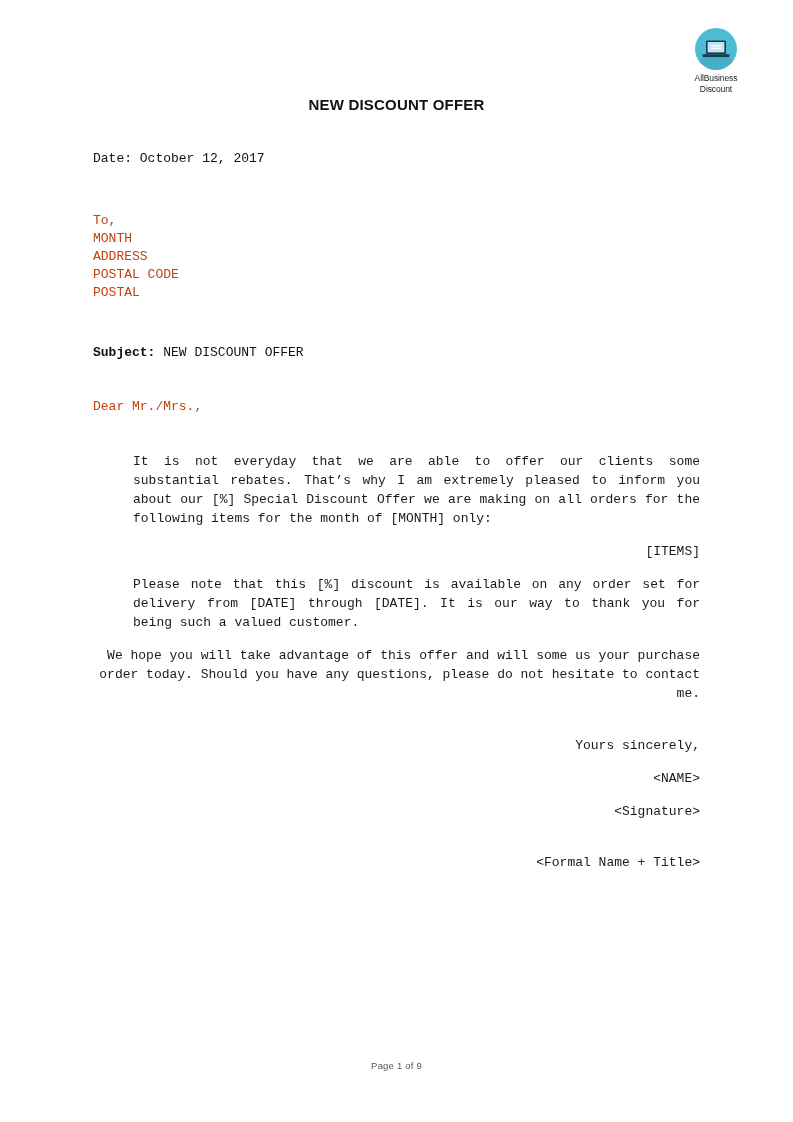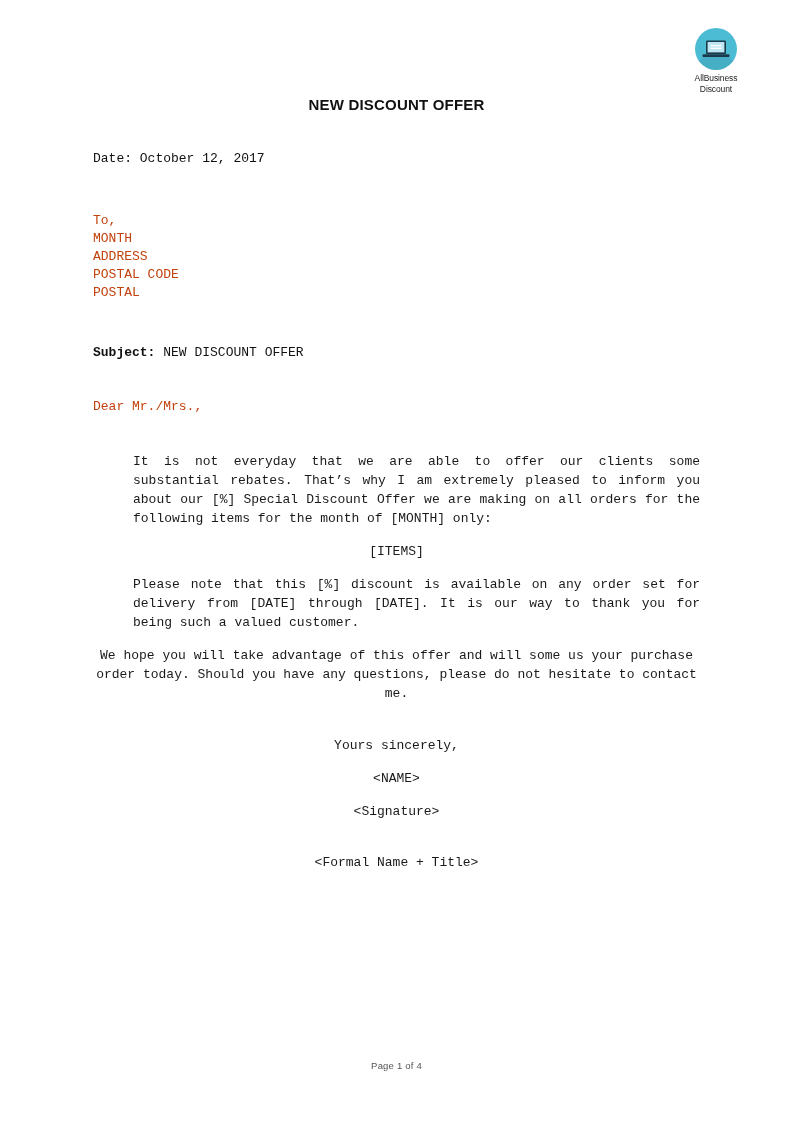--- a/index.html
+++ b/index.html
@@ -124,21 +124,21 @@
     line-height: 19px;
     margin: 0 0 14px 0;
     color: #1a1a1a;
   }
   .para.justify {
     text-align: justify;
     text-justify: inter-word;
     margin-left: 40px;
   }
   .para.left {
-    text-align: center;
+    text-align: right;
   }
   .gap-lg { height: 18px; }
 
   
   .footer {
     position: absolute;
     top: 1060px;
     left: 0;
     width: 793px;
     text-align: center;
@@ -214,15 +214,15 @@
     <p class="para left">&lt;NAME&gt;</p>
 
     <p class="para left">&lt;Signature&gt;</p>
 
     <div class="gap-lg"></div>
 
     <p class="para left">&lt;Formal Name + Title&gt;</p>
 
   </div>
 
-  <div class="footer">Page 1 of 4</div>
+  <div class="footer">Page 1 of 9</div>
 
 </div>
 
 </body></html>

